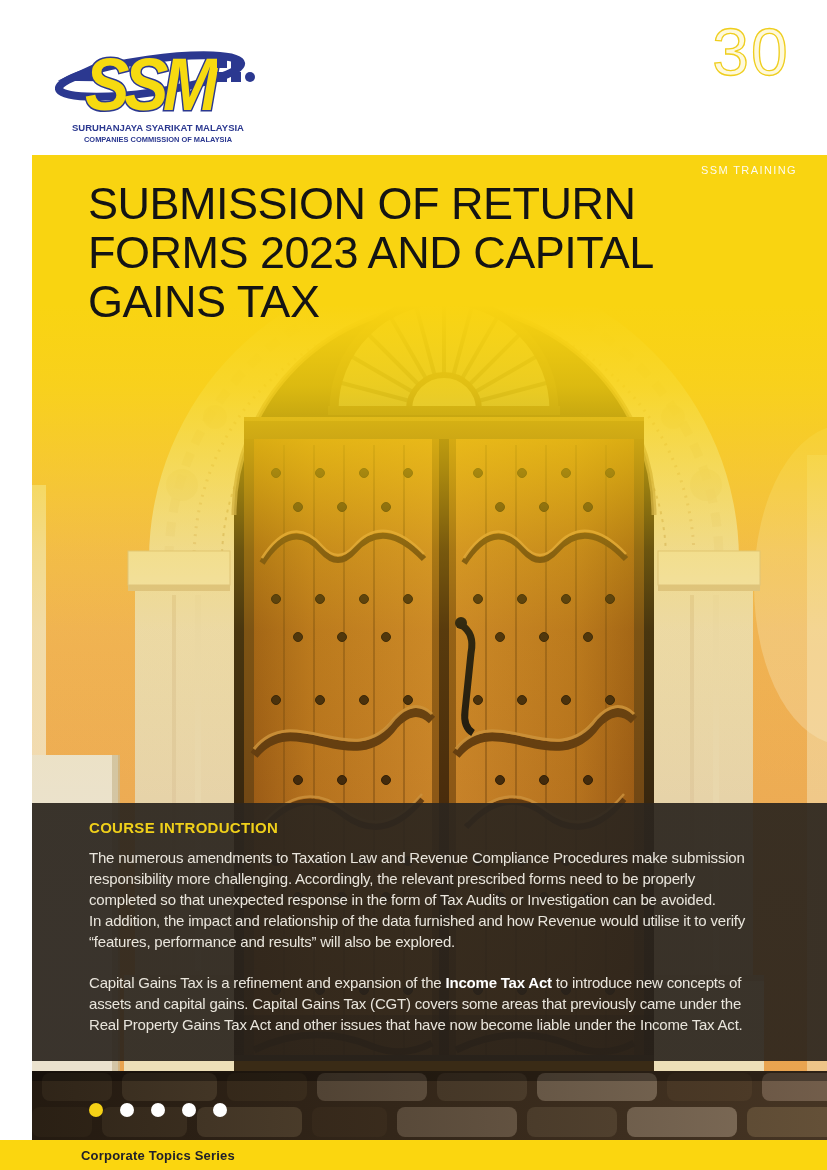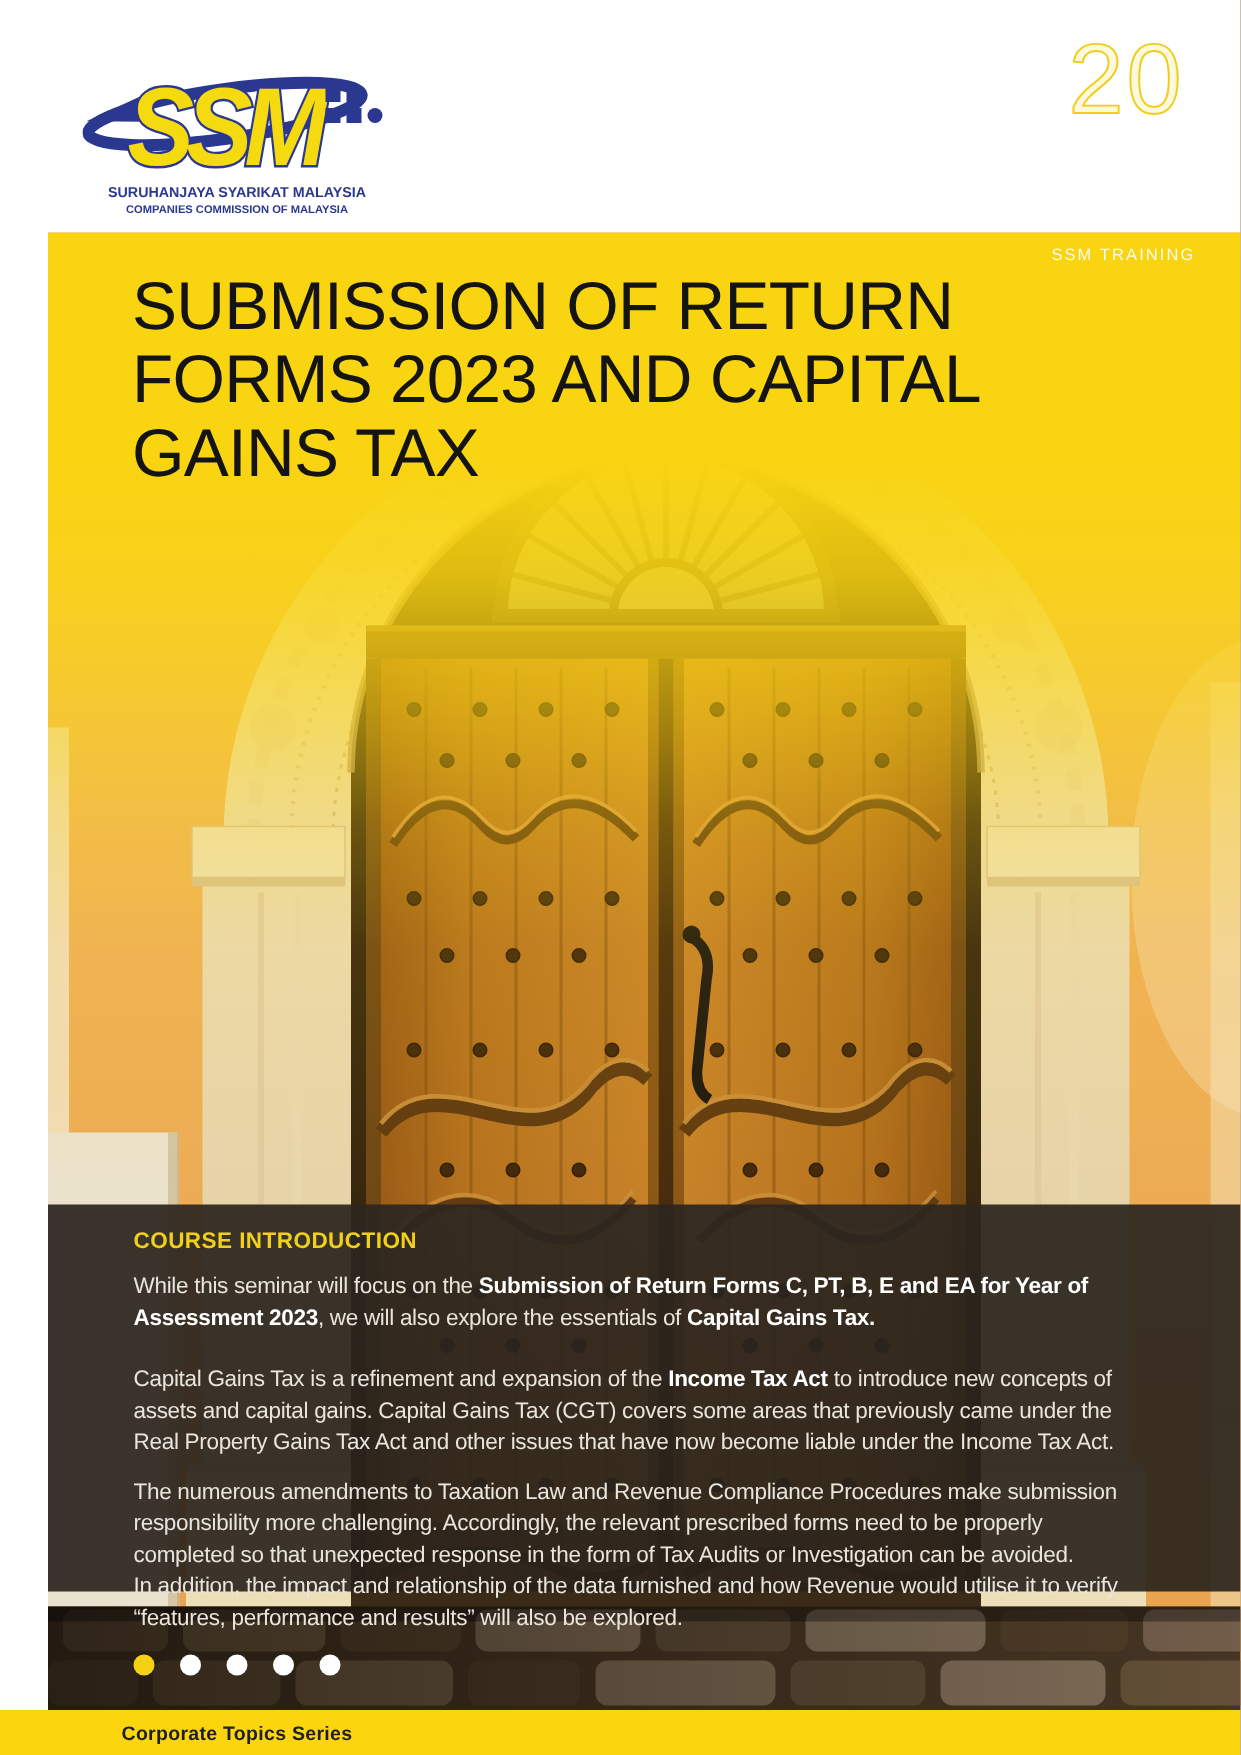--- a/index.html
+++ b/index.html
@@ -61,21 +61,21 @@
         <rect x="162" y="46" width="10" height="10"></rect>
         <rect x="176" y="46" width="10" height="10"></rect>
         <circle cx="195" cy="51" r="5"></circle>
       </g>
 
       <text x="103" y="105" text-anchor="middle" font-family="Liberation Sans, DejaVu Sans, sans-serif" font-size="9.5" font-weight="bold" fill="#2B3890" textLength="172" lengthAdjust="spacingAndGlyphs">SURUHANJAYA SYARIKAT MALAYSIA</text>
       <text x="103" y="116" text-anchor="middle" font-family="Liberation Sans, DejaVu Sans, sans-serif" font-size="7.4" font-weight="bold" fill="#2B3890" textLength="148" lengthAdjust="spacingAndGlyphs">COMPANIES COMMISSION OF MALAYSIA</text>
     </svg>
 
     <div class="year-block">
-      <div>20</div>
+      <div>30</div>
     </div>
   </div>
 
   <div class="hero">
 
     <svg class="scene" width="827" height="985" viewBox="0 0 827 985">
       <defs>
         <linearGradient id="wallG" x1="0" y1="0" x2="0" y2="1">
           <stop offset="0" stop-color="#F5C865"></stop>
             <stop offset="0.5" stop-color="#EFAF58"></stop>
@@ -256,30 +256,28 @@
     <div class="wash"></div>
 
     <div class="ssm-training">SSM TRAINING</div>
 
     <h1 class="title">SUBMISSION OF RETURN
 FORMS 2023 AND CAPITAL
 GAINS TAX</h1>
 
     <div class="overlay">
       <h2 class="intro-heading">COURSE INTRODUCTION</h2>
-      <p class="intro-p"><span>While this seminar will focus on the </span><span class="b">Submission of Return Forms C, PT, B, E and EA for Year of
-Assessment 2023</span><span>, we will also explore the essentials of </span><span class="b">Capital Gains Tax.</span></p>
-      <p class="intro-p last"><span>Capital Gains Tax is a refinement and expansion of the </span><span class="b">Income Tax Act</span><span> to introduce new concepts of
-assets and capital gains. Capital Gains Tax (CGT) covers some areas that previously came under the
-Real Property Gains Tax Act and other issues that have now become liable under the Income Tax Act.</span></p>
       <p class="intro-p"><span>The numerous amendments to Taxation Law and Revenue Compliance Procedures make submission
 responsibility more challenging. Accordingly, the relevant prescribed forms need to be properly
 completed so that unexpected response in the form of Tax Audits or Investigation can be avoided.
 In addition, the impact and relationship of the data furnished and how Revenue would utilise it to verify
 “features, performance and results” will also be explored.</span></p>
+      <p class="intro-p last"><span>Capital Gains Tax is a refinement and expansion of the </span><span class="b">Income Tax Act</span><span> to introduce new concepts of
+assets and capital gains. Capital Gains Tax (CGT) covers some areas that previously came under the
+Real Property Gains Tax Act and other issues that have now become liable under the Income Tax Act.</span></p>
     </div>
 
     <div class="dots">
         <span class="dot active"></span>
         <span class="dot"></span>
         <span class="dot"></span>
         <span class="dot"></span>
         <span class="dot"></span>
       </div>
   </div>

